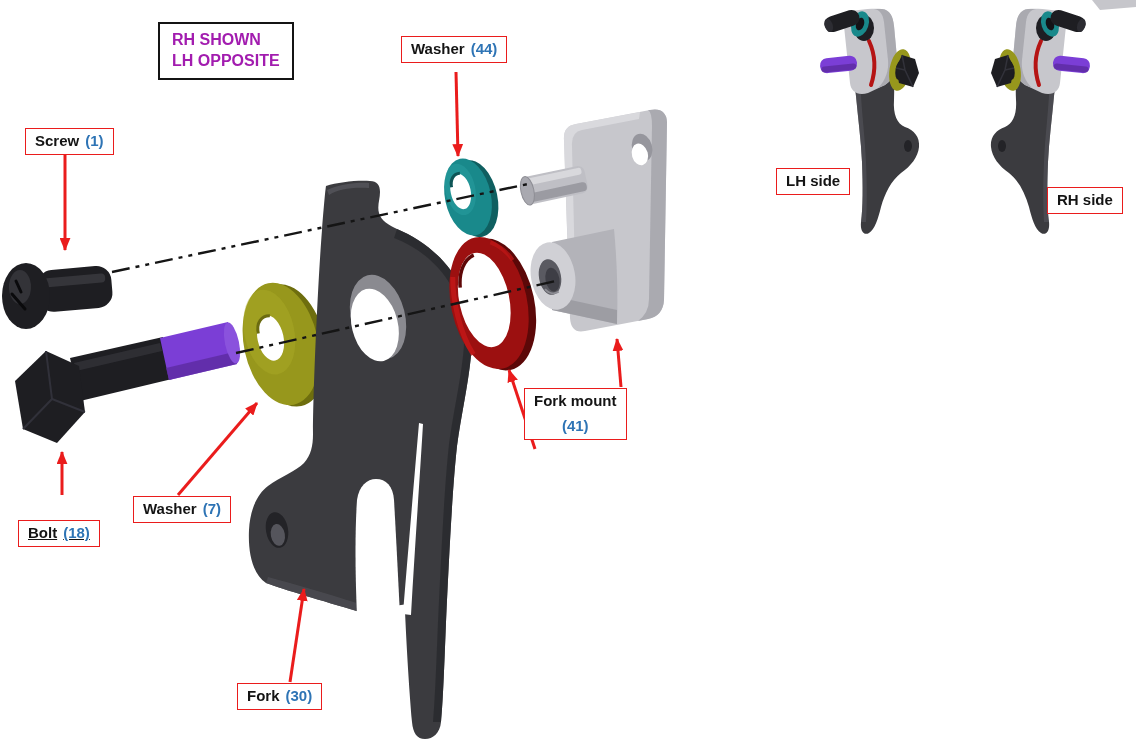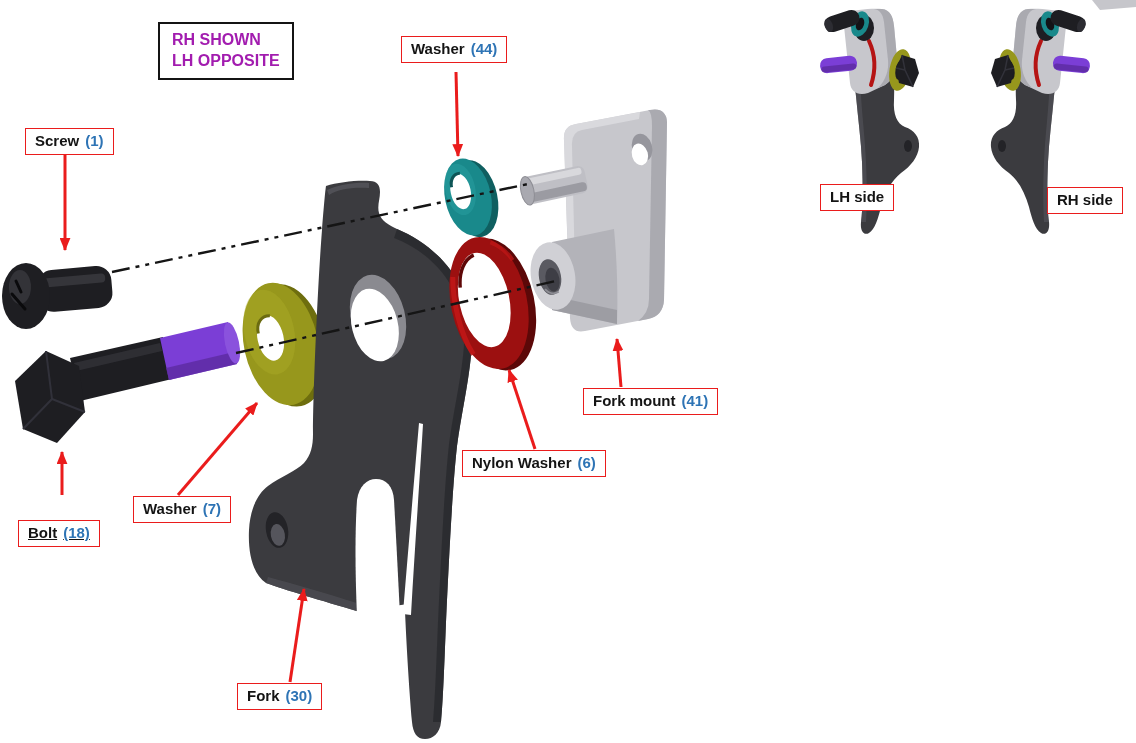--- a/index.html
+++ b/index.html
@@ -216,31 +216,27 @@
 <div class="plabel" style="left:133px; top:496px;">
   <span>Washer</span>
   <span class="num">(7)</span>
 </div>
 
 <div class="plabel" style="left:237px; top:683px;justify-content:center;">
   <span>Fork</span>
   <span class="num">(30)</span>
 </div>
 
-<div class="plabel" style="left:462px; top:450px;">
-  <span>Nylon Washer</span>
-  <span class="num">(6)</span>
-</div>
-
-<div class="plabel" style="left:583px; top:388px;">
+
+<div class="plabel" style="left:524px; top:388px;flex-direction:column;">
   <span>Fork mount</span>
   <span class="num">(41)</span>
 </div>
 
-<div class="plabel" style="left:776px; top:184px;margin-left:44px;">
+<div class="plabel" style="left:776px; top:168px;">
   <span>LH side</span>
 </div>
 
 <div class="plabel" style="left:1047px; top:187px;">
   <span>RH side</span>
 </div>
 
 </div>
 
 </body></html>

